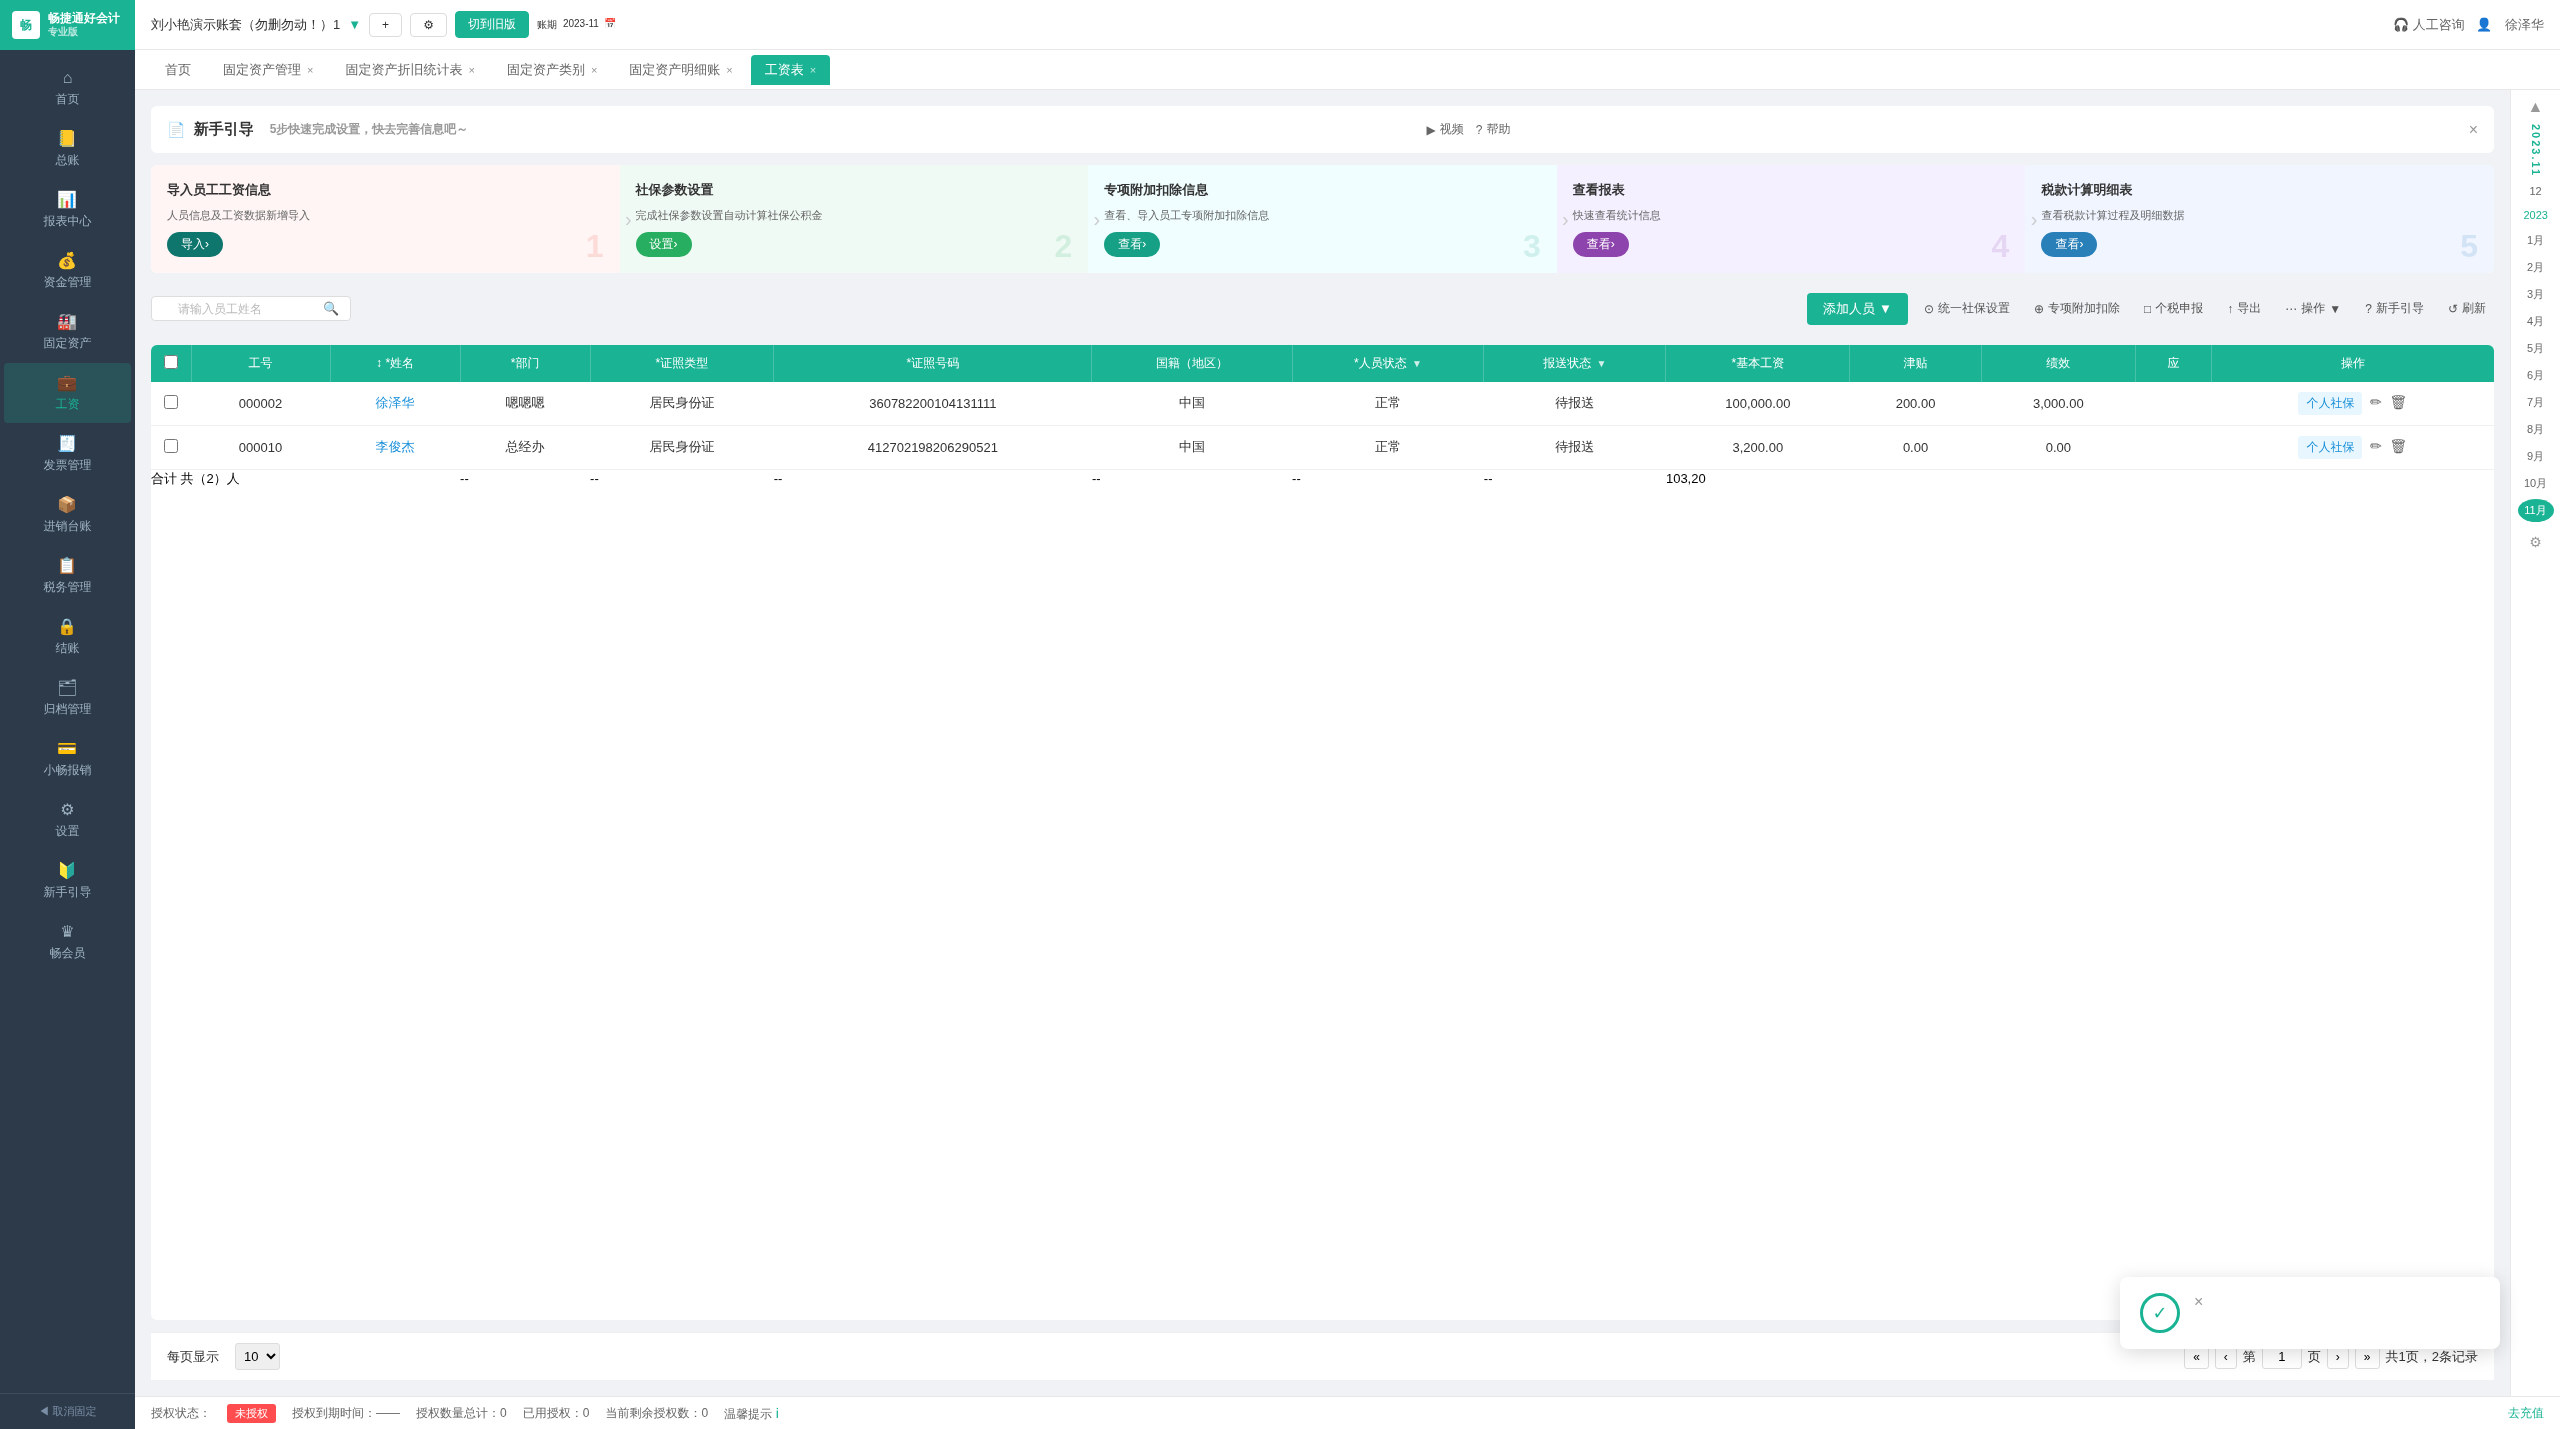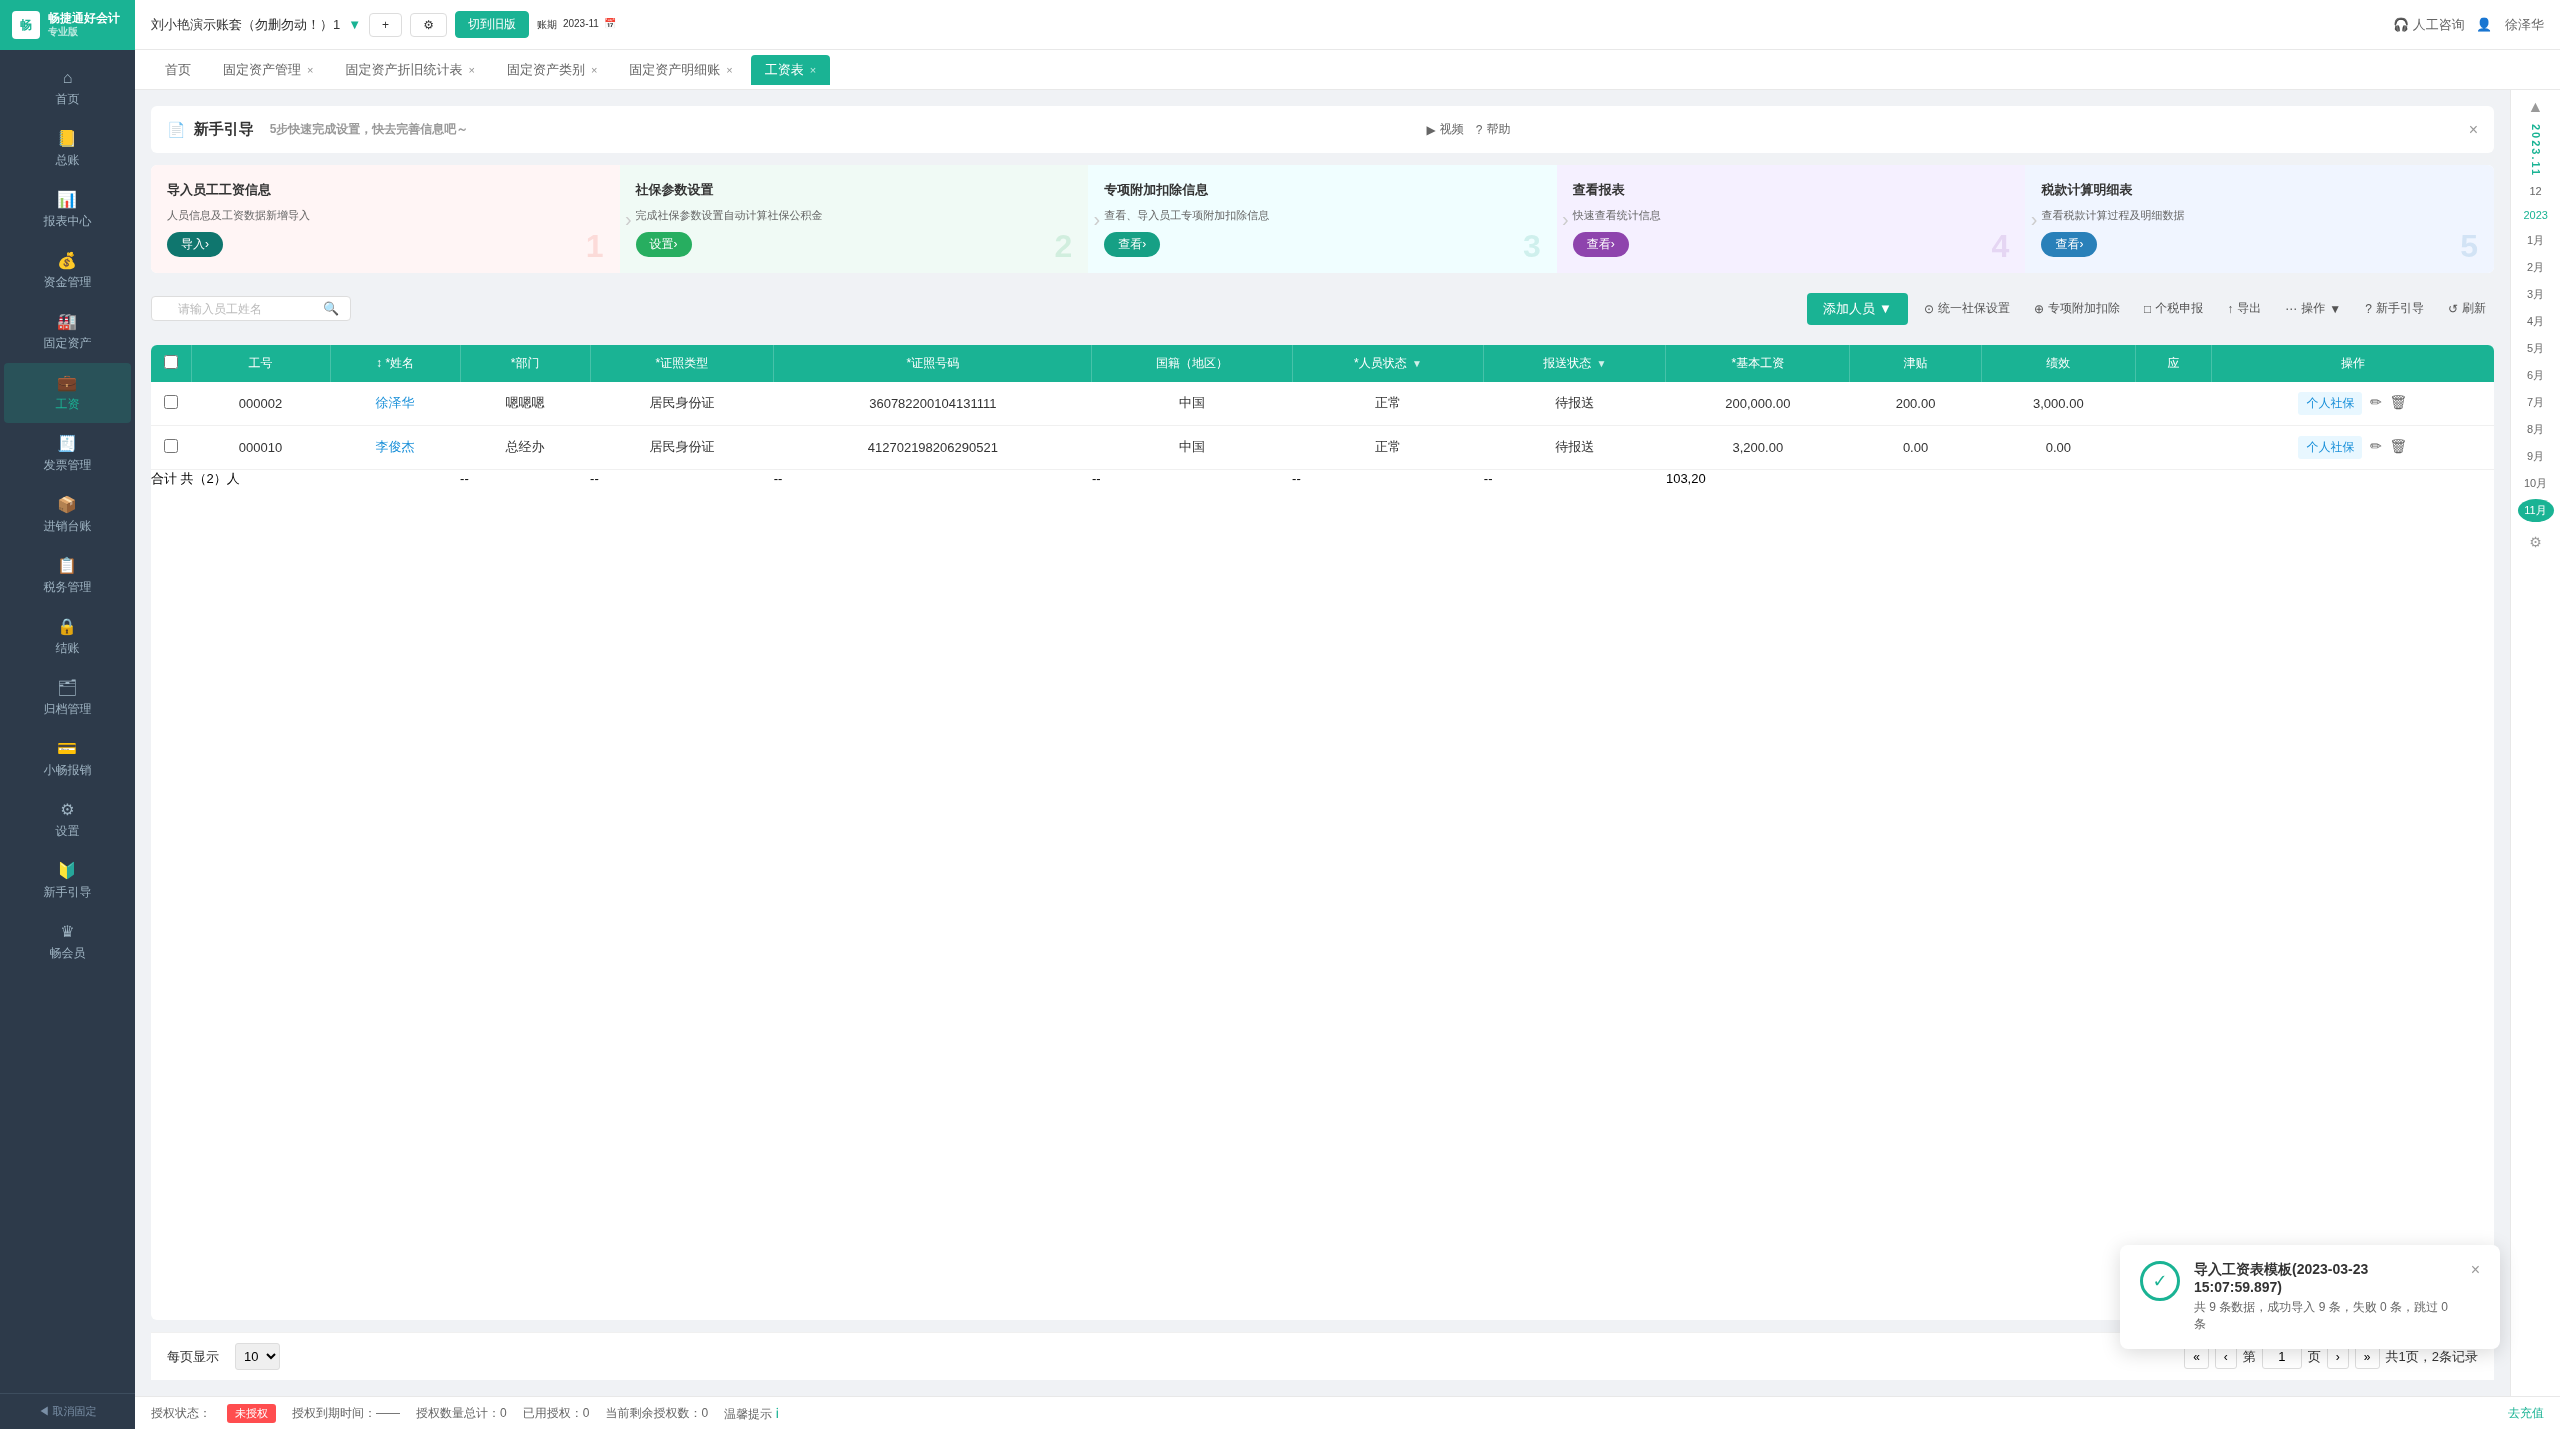--- a/index.html
+++ b/index.html
@@ -709,21 +709,21 @@
                 <input type="checkbox" class="checkbox" style="">
               </td>
               <td>000002</td>
               <td><a class="link-blue">徐泽华</a></td>
               <td>嗯嗯嗯</td>
               <td>居民身份证</td>
               <td>360782200104131111</td>
               <td>中国</td>
               <td>正常</td>
               <td>待报送</td>
-              <td>200,000.00</td>
+              <td>100,000.00</td>
               <td>200.00</td>
               <td>3,000.00</td>
               <td></td>
               <td>
                 <button class="action-btn">个人社保</button>
                 <button class="icon-btn">✏</button>
                 <button class="icon-btn">🗑</button>
               </td>
             </tr>
             <tr>
@@ -815,18 +815,14 @@
     <span>授权数量总计：0</span>
     <span>已用授权：0</span>
     <span>当前剩余授权数：0</span>
     <span>温馨提示 <span style="color:#1ab394;font-size:14px;">ℹ</span></span>
     <span class="status-link">去充值</span>
   </div>
 </div>
 
 <div class="notification">
   <div class="notif-icon">✓</div>
-  <div class="notif-content">
-    <div class="notif-title">导入工资表模板(2023-03-23 15:07:59.897)</div>
-    <div class="notif-desc">共 9 条数据，成功导入 9 条，失败 0 条，跳过 0 条</div>
-  </div>
   <span class="notif-close">×</span>
 </div>
 
 </body></html>

